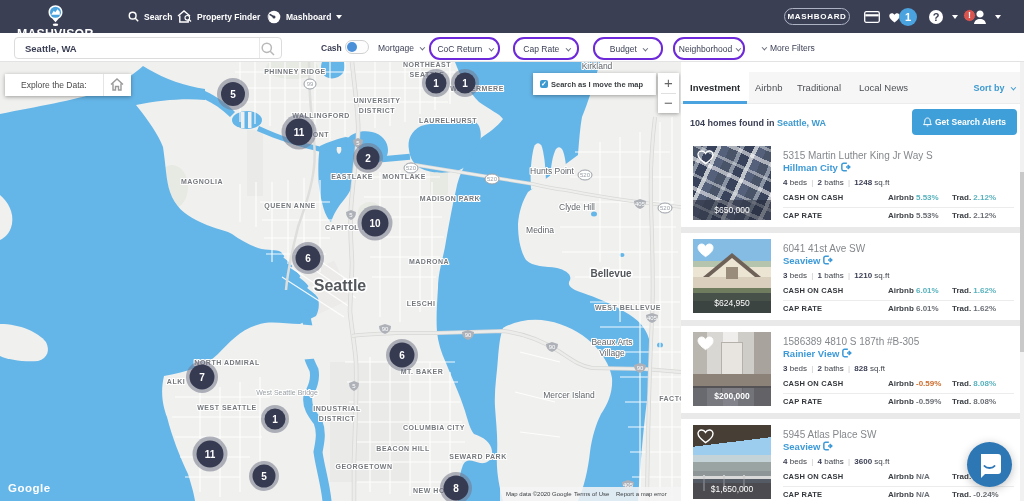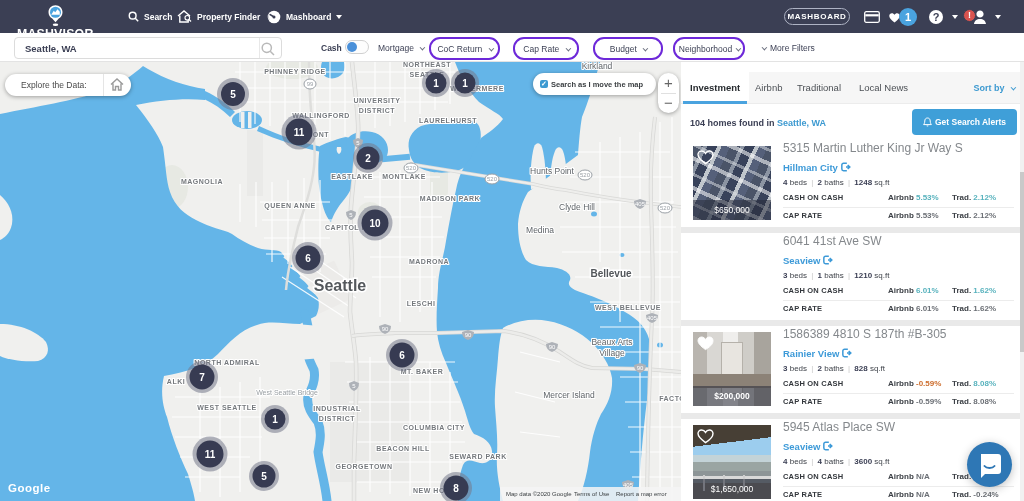--- a/index.html
+++ b/index.html
@@ -20,21 +20,21 @@
   .searchbox { position:absolute; left:14px; top:4px; width:268px; height:22px; border:1px solid #dcdcdc; border-radius:4px; background:#fff; }
   .searchbox .txt { position:absolute; left:10px; top:5px; font-size:9.5px; font-weight:bold; color:#3b3f54; }
   .flabel { position:absolute; top:10px; font-size:8.5px; color:#3b3f54; }
   .pill { position:absolute; top:4px; height:23px; border:2px solid #6d28d9; border-radius:11px; font-size:8.5px; color:#3b3f54; text-align:center; line-height:21px; background:#fff; }
   .chev { display:inline-block; width:4px; height:4px; border-right:1.2px solid #6a6f7e; border-bottom:1.2px solid #6a6f7e; transform:rotate(45deg) translateY(-2px); margin-left:3px; }
   .toggle { position:absolute; left:345px; top:7px; width:24px; height:14px; border:1px solid #d0d0d0; border-radius:8px; background:#fdfdfd; }
   .toggle .knob { position:absolute; left:1px; top:1px; width:10px; height:10px; border-radius:50%; background:#4a90d9; }
 
   
   #map { position:absolute; left:0; top:62px; }
-  .mapbox { position:absolute; background:#fff; border-radius:11px; box-shadow:0 1px 4px rgba(0,0,0,.35); }
+  .mapbox { position:absolute; background:#fff; border-radius:0; box-shadow:0 1px 4px rgba(0,0,0,.35); }
   .explore { left:5px; top:74px; width:126px; height:22px; }
   .explore .t { position:absolute; left:16px; top:6px; font-size:8.5px; color:#4a4a4a; }
   .explore .sep { position:absolute; left:98px; top:0; width:1px; height:22px; background:#e5e5e5; }
   .srchmove { left:533px; top:73px; width:123px; height:22px; }
   .srchmove .cb { position:absolute; left:7px; top:7px; width:8px; height:8px; background:#3d9ad1; border-radius:2px; color:#fff; font-size:7px; line-height:8px; text-align:center; font-weight:bold; }
   .srchmove .t { position:absolute; left:18px; top:7px; font-size:7.5px; color:#3c4043; font-weight:bold; white-space:nowrap; }
   .zbtns { left:658px; top:73px; width:21px; height:40px; }
   .zbtns .z { position:absolute; left:0; width:21px; height:20px; text-align:center; color:#666; font-size:15px; line-height:19px; }
   .zbtns .sep { position:absolute; left:3px; top:20px; width:15px; height:1px; background:#e0e0e0; }
 
@@ -49,21 +49,21 @@
   .foundrow { position:absolute; left:0; top:42px; width:343px; height:36px; background:#fff; }
   .foundrow .t { position:absolute; left:9px; top:14px; font-size:9px; font-weight:bold; color:#3b3f54; }
   .foundrow .t .blue { color:#3d9ad1; }
   .alerts { position:absolute; left:231px; top:5px; width:105px; height:26px; background:#3f9fd8; border-radius:4px; color:#fff; font-size:8.5px; font-weight:bold; text-align:center; line-height:26px; }
 
   .cards { position:absolute; left:0; top:78px; width:343px; background:#e9e9e9; }
   .card { position:relative; width:343px; height:87px; background:#fff; margin-bottom:6px; }
   .cimg { position:absolute; left:12px; top:6px; width:78px; height:74px; overflow:hidden; }
   .price { position:absolute; left:0; bottom:0; width:78px; height:20px; background:rgba(40,44,58,.55); color:#fff; font-size:8.5px; text-align:center; line-height:20px; }
   .hsvg { position:absolute; left:4px; top:4px; }
-  .addr { position:absolute; left:102px; top:1px; font-size:12px; color:#84888c; }
+  .addr { position:absolute; left:102px; top:10px; font-size:10px; color:#84888c; }
   .hood { position:absolute; left:102px; top:21.5px; font-size:9.5px; font-weight:bold; color:#3d9ad8; }
   .beds { position:absolute; left:102px; top:38px; font-size:8px; color:#3f434a; }
   .beds b { color:#3b3f54; }
   .beds .sp { color:#c8c8c8; padding:0 2px; }
   .srow { position:absolute; left:102px; width:232px; font-size:8px; color:#33373c; }
   .srow .lab { position:absolute; left:0; top:0; font-weight:bold; letter-spacing:.2px; font-size:7.5px; }
   .srow .ab { position:absolute; left:105px; top:0; font-weight:bold; color:#3c4046; font-size:8px; }
   .srow .tr { position:absolute; left:169px; top:0; font-weight:bold; color:#3c4046; font-size:8px; }
   .teal { color:#57b2bd; }
   .gray { color:#6b6f75; }
@@ -433,20 +433,31 @@
           </div>
         <div class="sepline" style="top:67px;"></div>
         <div class="srow" style="top:71px;">
             <span class="lab">CAP RATE</span>
             <span class="ab">Airbnb <span class="gray">5.53%</span></span>
             <span class="tr">Trad. <span class="gray">2.12%</span></span>
           </div>
       </div>
 
       <div class="card">
+        <div class="cimg" style="background:linear-gradient(180deg, #84bce4 0 30%, #b5c4ac 30% 38%, #ede5d4 38% 52%, #d9cfbc 52% 66%, #6f7c5e 66% 84%, #55624a 84%);">
+          <svg width="78" height="40" viewBox="0 0 78 40" style="position:absolute;left:0;top:8px;">
+              <polygon points="10,30 39,6 68,30" fill="#6e6258"></polygon>
+              <polygon points="16,30 39,11 62,30" fill="#ede5d4"></polygon>
+              <rect x="33" y="20" width="12" height="12" fill="#9a8c7a"></rect>
+            </svg>
+          <svg class="hsvg" width="17" height="15" viewBox="0 0 17 15">
+              <path d="M8.5 13.6 C3 9.7 1 7 1 4.6 C1 2.6 2.6 1 4.6 1 C6.2 1 7.7 2 8.5 3.4 C9.3 2 10.8 1 12.4 1 C14.4 1 16 2.6 16 4.6 C16 7 15 9.7 8.5 13.6 Z" fill="#fff" stroke="#fff" stroke-width="1"></path>
+            </svg>
+          <div class="price">$624,950</div>
+        </div>
         <div class="addr">6041 41st Ave SW</div>
         <div class="hood">Seaview <svg width="10" height="10" viewBox="0 0 12 11" style="vertical-align:-1px;">
               <path d="M7 1 H3 a2 2 0 0 0 -2 2 v5 a2 2 0 0 0 2 2 h4" fill="none" stroke="#3d9ad8" stroke-width="1.8"></path>
               <path d="M6 5.5 h4 M8 3 l2.6 2.5 L8 8" fill="none" stroke="#3d9ad8" stroke-width="1.8"></path>
             </svg></div>
         <div class="beds"><b>3</b> beds <span class="sp">|</span> <b>1</b> baths <span class="sp">|</span> <b>1210</b> sq.ft</div>
         <div class="srow" style="top:53px;">
             <span class="lab">CASH ON CASH</span>
             <span class="ab">Airbnb <span class="teal">6.01%</span></span>
             <span class="tr">Trad. <span class="teal">1.62%</span></span>

